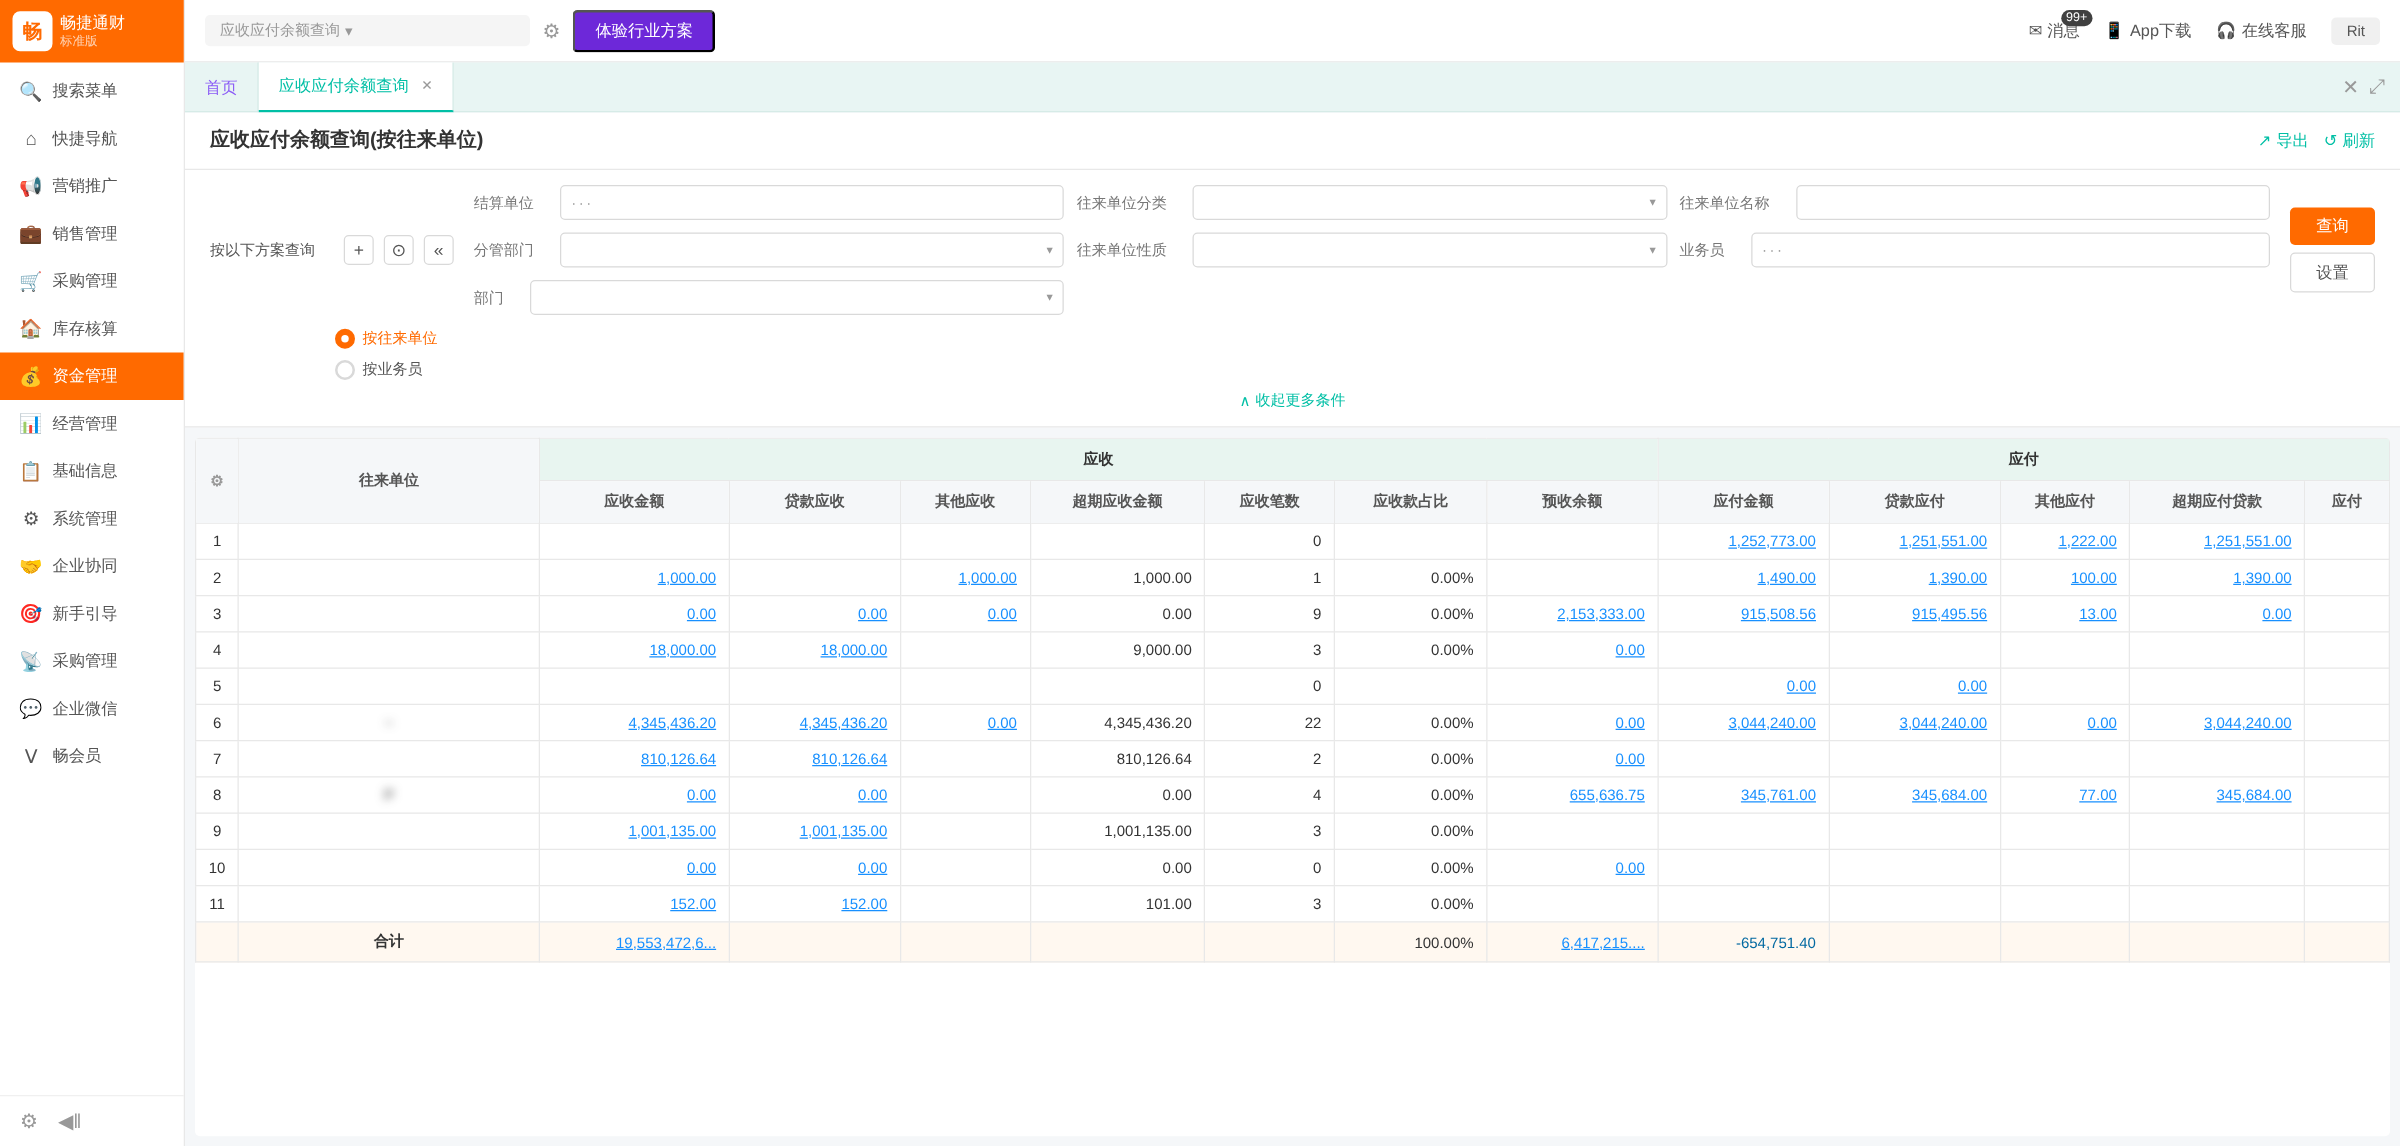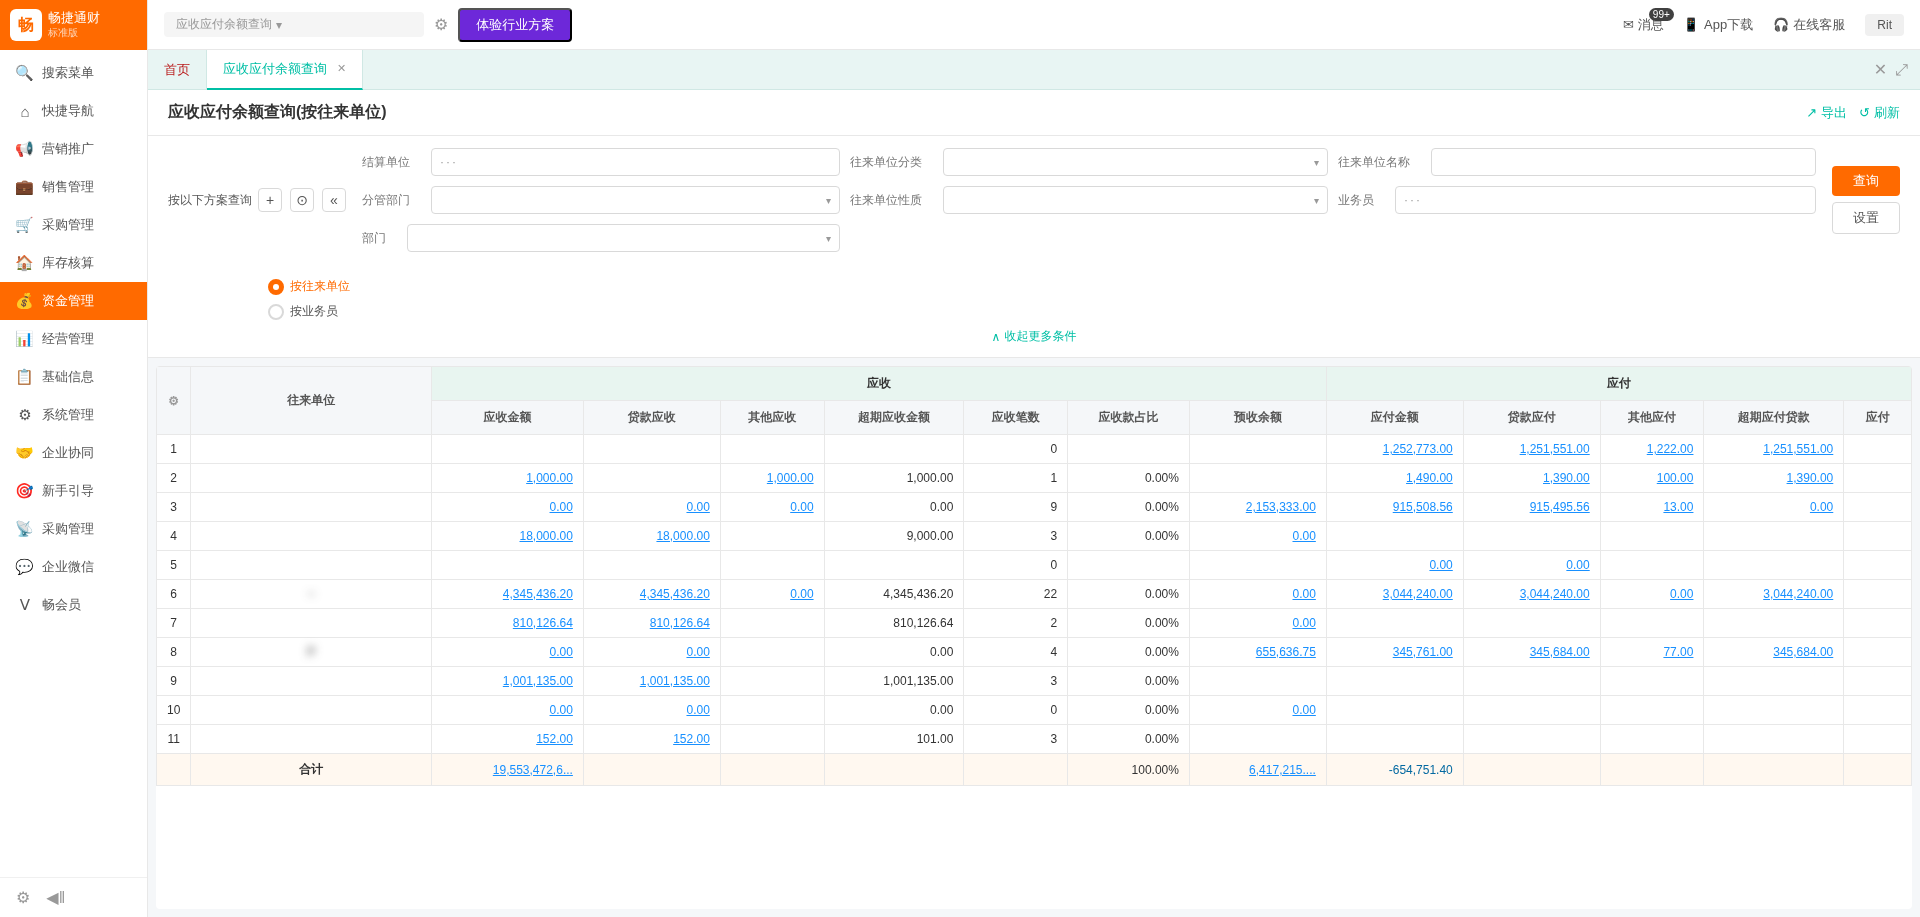--- a/index.html
+++ b/index.html
@@ -33,37 +33,37 @@
     .badge { background: #404040; color: #fff; font-size: 10px; padding: 1px 4px; border-radius: 8px; position: absolute; top: -8px; right: -10px; min-width: 18px; text-align: center; }
     .header-download { display: flex; align-items: center; gap: 4px; color: #555; cursor: pointer; font-size: 13px; }
     .header-service { display: flex; align-items: center; gap: 4px; color: #555; cursor: pointer; font-size: 13px; }
     .header-user { background: #f0f0f0; padding: 4px 12px; border-radius: 4px; color: #555; font-size: 12px; cursor: pointer; }
 
     
     .tab-bar { height: 40px; background: #e8f5f3; display: flex; align-items: center; flex-shrink: 0; border-bottom: 1px solid #d0e8e4; }
     .tab-item { padding: 0 16px; height: 40px; display: flex; align-items: center; gap: 6px; cursor: pointer; color: #555; font-size: 13px; border-right: 1px solid #d0e8e4; }
     .tab-item.active { background: #fff; color: #00bfa5; border-bottom: 2px solid #00bfa5; }
     .tab-close { color: #999; font-size: 11px; cursor: pointer; margin-left: 4px; }
-    .tab-home { color: #b91c1c; justify-content: center; }
+    .tab-home { color: #8b5cf6; justify-content: center; }
     .tab-bar-right { margin-left: auto; display: flex; align-items: center; gap: 8px; padding-right: 12px; }
     .tab-bar-btn { color: #999; cursor: pointer; font-size: 16px; }
 
     
     .content-area { flex: 1; overflow: hidden; display: flex; flex-direction: column; background: #f5f7f9; }
 
     
     .page-header { background: #fff; padding: 12px 20px; display: flex; align-items: center; justify-content: space-between; border-bottom: 1px solid #e8e8e8; flex-shrink: 0; }
     .page-title { font-size: 16px; font-weight: bold; color: #333; }
     .page-actions { display: flex; align-items: center; gap: 12px; }
     .action-btn { display: flex; align-items: center; gap: 4px; color: #00bfa5; cursor: pointer; font-size: 13px; }
 
     
     .filter-area { background: #fff; padding: 12px 20px; border-bottom: 1px solid #e8e8e8; flex-shrink: 0; }
     .filter-row { display: flex; align-items: center; gap: 0; }
-    .filter-label { color: #555; font-size: 12px; white-space: nowrap; margin-right: 6px; }
+    .filter-label { color: #555; font-size: 12px; white-space: nowrap; margin-right: 23px; }
     .filter-actions { display: flex; align-items: center; gap: 8px; margin-right: 16px; }
     .filter-icon-btn { width: 24px; height: 24px; display: flex; align-items: center; justify-content: center; border: 1px solid #d9d9d9; border-radius: 4px; cursor: pointer; color: #555; font-size: 14px; }
     .filter-field { display: flex; align-items: center; gap: 21px; }
     .field-label { color: #777; font-size: 12px; white-space: nowrap; }
     .field-input { flex: 1; height: 28px; border: 1px solid #d9d9d9; border-radius: 4px; padding: 0 8px; font-size: 12px; color: #333; display: flex; align-items: center; justify-content: space-between; cursor: pointer; background: #fff; }
     .field-input .dots { color: #999; letter-spacing: 2px; }
     .field-input .arrow { color: #999; font-size: 10px; }
     .view-options { display: flex; flex-direction: column; gap: 4px; }
     .view-option { display: flex; align-items: center; gap: 6px; cursor: pointer; padding: 2px 0; }
     .view-option.selected .opt-icon { background: #ff6a00; border-color: #ff6a00; }
@@ -296,21 +296,21 @@
             </div>
           </div>
         </div>
 
         <div class="query-btn-area" style="margin-left:16px;">
           <button class="btn-query">查询</button>
           <button class="btn-set">设置</button>
         </div>
       </div>
 
-      <div style="display:flex; align-items:center; margin-top:24px; padding-left:100px;">
+      <div style="display:flex; align-items:center; margin-top:8px; padding-left:100px;">
         <div class="view-options">
           <div class="view-option selected">
             <div class="opt-icon" style="background:#ff6a00; border-color:#ff6a00;">
               <div class="opt-icon-inner"></div>
             </div>
             <span class="opt-label">按往来单位</span>
           </div>
           <div class="view-option">
             <div class="opt-icon">
             </div>

